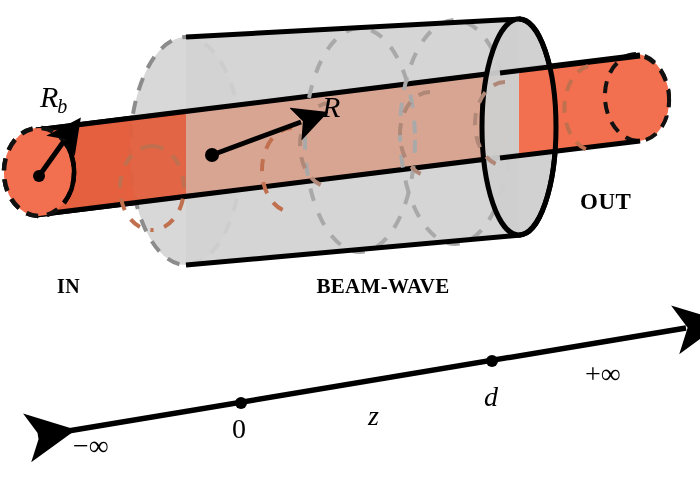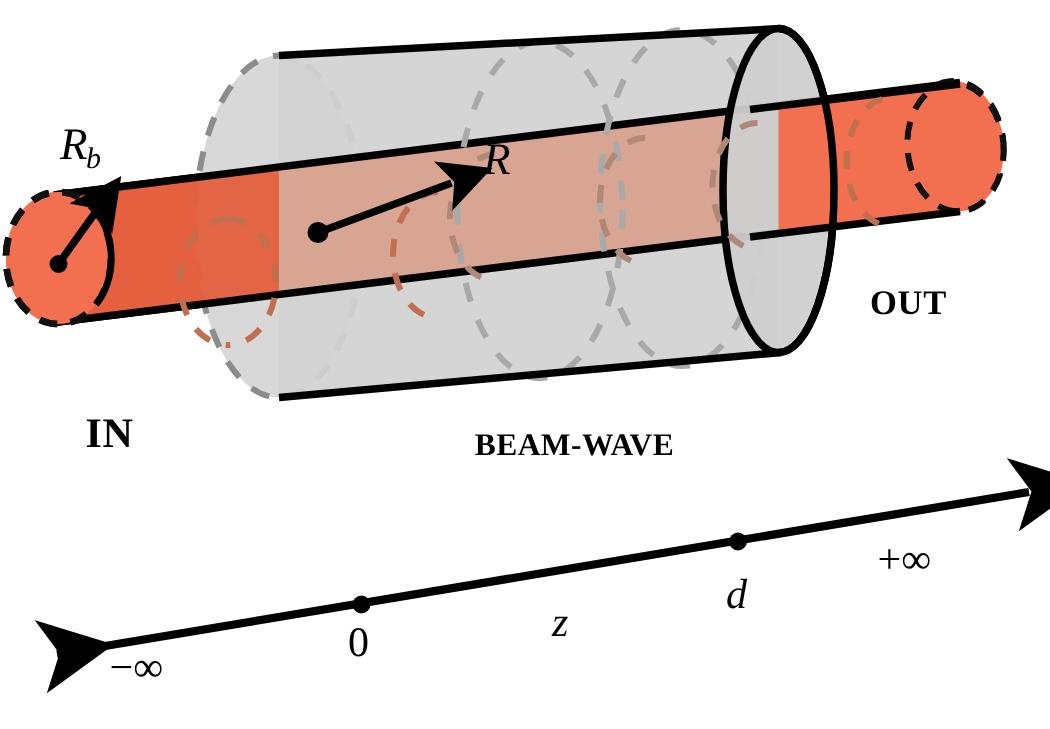--- a/index.html
+++ b/index.html
@@ -53,32 +53,32 @@
     margin-left: -1px;
   }
   #label-R {
     left: 322px;
     top: 92px;
     font-size: 30px;
   }
   #label-IN {
     left: 57px;
     top: 276px;
-    font-size: 28px;
+    font-size: 20px;
     letter-spacing: 0.5px;
   }
   #label-OUT {
     left: 580px;
     top: 190px;
     font-size: 23px;
     letter-spacing: 0.5px;
   }
   #label-region {
     left: 248px;
-    top: 286px;
+    top: 276px;
     width: 270px;
     text-align: center;
     font-size: 21px;
     letter-spacing: 0.3px;
   }
   #label-region div { margin-bottom: 3px; }
   #label-zero {
     left: 232px;
     top: 415px;
     font-size: 28px;

